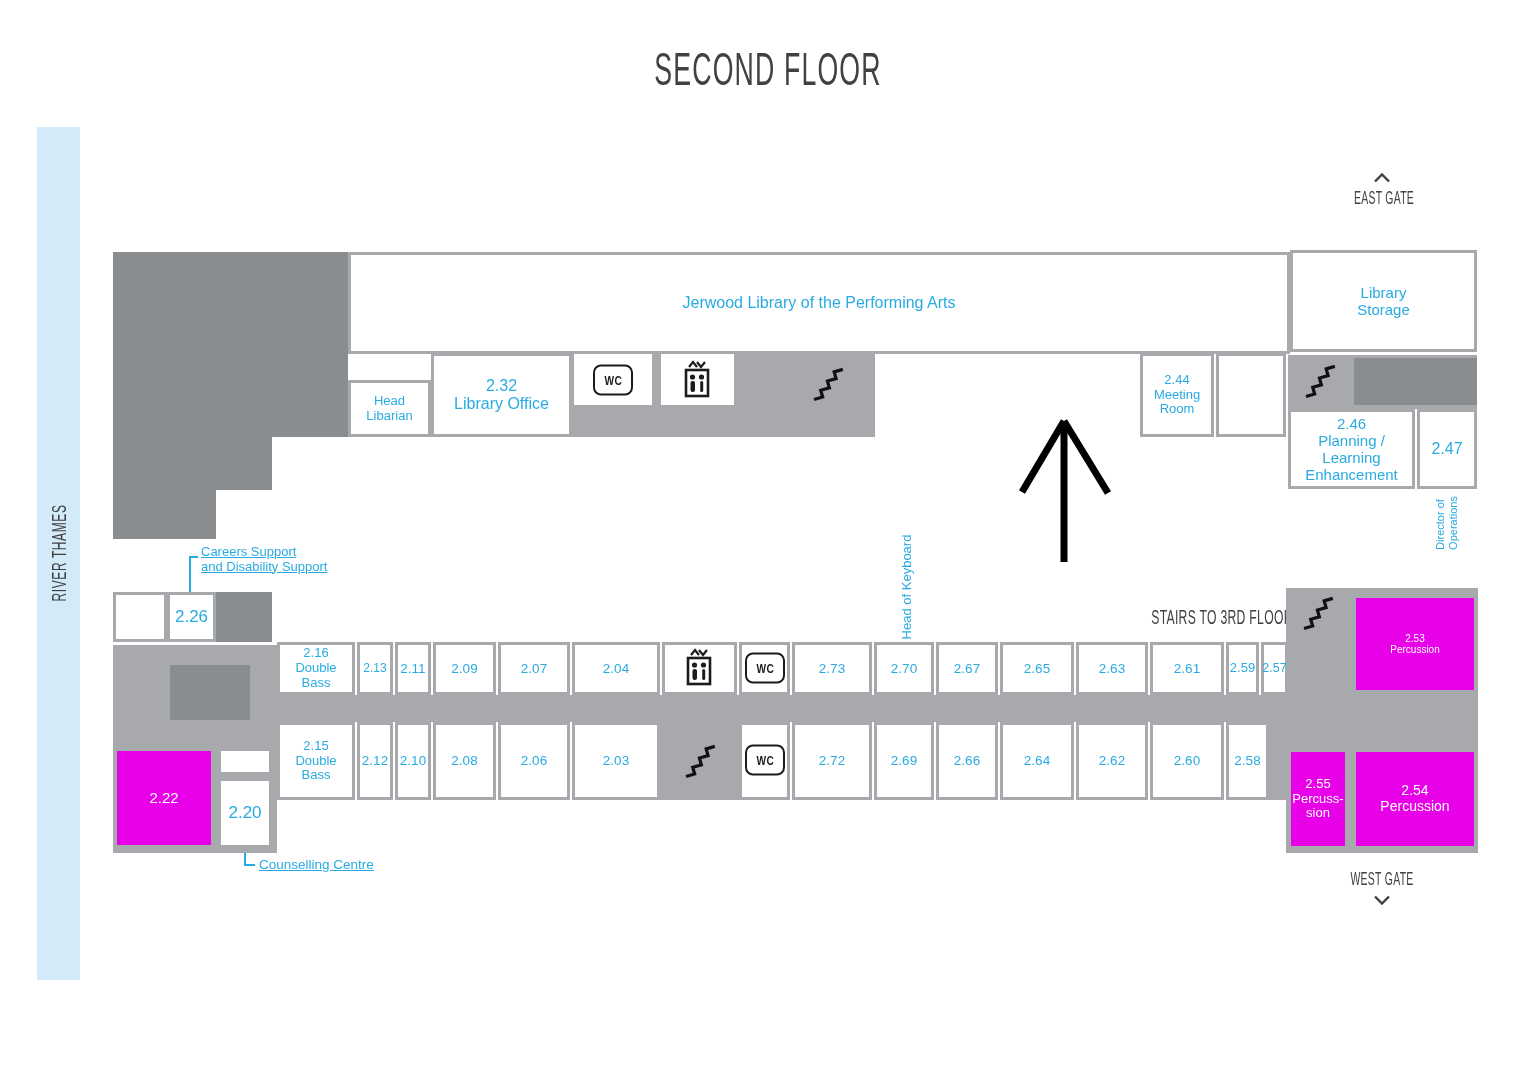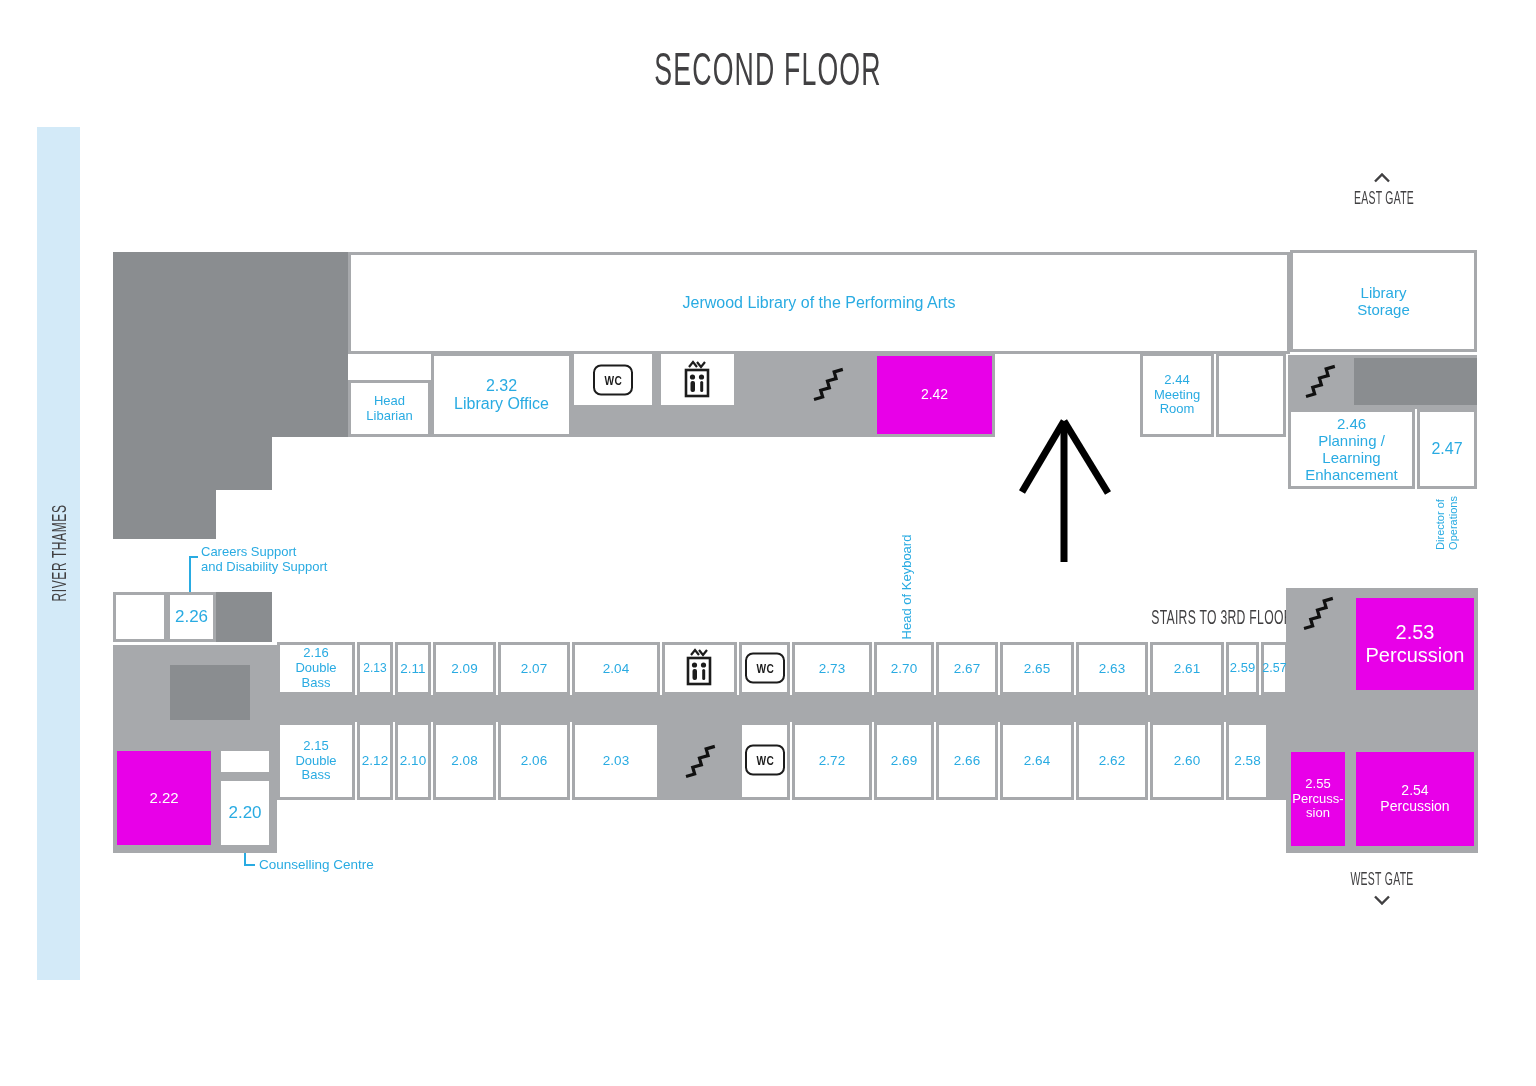--- a/index.html
+++ b/index.html
@@ -16,21 +16,21 @@
          display:flex;align-items:center;justify-content:center;background:transparent;}
   .wctext{font-size:13px;font-weight:700;color:#1c1c1c;transform:scaleX(0.78);letter-spacing:.5px;}
   .cwrap{position:absolute;width:0;height:0;white-space:nowrap;}
   .cond{display:inline-block;color:var(--ink);transform:translate(-50%,-50%) scaleX(0.58);
         white-space:nowrap;font-weight:400;}
   .cond.rot{transform:translate(-50%,-50%) rotate(-90deg) scaleX(0.6);}
   .title-text{font-size:46px;letter-spacing:2px;}
   .gate-text{font-size:18px;letter-spacing:.5px;}
   .stairs3-text{font-size:21px;letter-spacing:.5px;}
   .river-text{font-size:20px;letter-spacing:1px;}
-  .cyan-note{position:absolute;color:var(--cyan);}
+  .cyan-note{position:absolute;color:var(--cyan);text-decoration:underline;}
   .rot-note{display:inline-block;transform:translate(-50%,-50%) rotate(-90deg);white-space:nowrap;}
   .river-bar{position:absolute;background:var(--river);}
   svg{display:block;}
 </style>
 </head>
 <body>
 
 <div id="plan">
 
   <div class="cwrap" style="left:768px;top:69px">
@@ -108,23 +108,20 @@
       <div style="font-size: 15px;">Library<br>Storage</div>
     </div>
     <div class="room" style="left: 348px; top: 380px; width: 83px; height: 57px;">
       <div style="font-size: 13px;">Head<br>Libarian</div>
     </div>
     <div class="room" style="left: 431px; top: 353px; width: 141px; height: 84px;">
       <div style="font-size: 16px;">2.32<br>Library Office</div>
     </div>
     <div class="room" style="left: 571px; top: 351px; width: 84px; height: 57px;"></div>
     <div class="room" style="left: 658px; top: 351px; width: 79px; height: 57px;"></div>
-    <div class="room magenta" style="left: 874px; top: 353px; width: 121px; height: 84px;">
-      <div style="font-size: 14px;">2.42</div>
-    </div>
     <div class="room" style="left: 1140px; top: 353px; width: 74px; height: 84px;">
       <div style="font-size: 13px;">2.44<br>Meeting<br>Room</div>
     </div>
     <div class="room" style="left: 1216px; top: 353px; width: 70px; height: 84px;"></div>
     <div class="room" style="left: 1288px; top: 409px; width: 127px; height: 80px;">
       <div style="font-size: 15px;">2.46<br>Planning /<br>Learning<br>Enhancement</div>
     </div>
     <div class="room" style="left: 1417px; top: 409px; width: 60px; height: 80px;">
       <div style="font-size: 16px;">2.47</div>
     </div>
@@ -217,21 +214,21 @@
       <div style="font-size: 13.5px;">2.58</div>
     </div>
     <div class="room magenta" style="left: 114px; top: 748px; width: 100px; height: 100px;">
       <div style="font-size: 15px;">2.22</div>
     </div>
     <div class="room" style="left: 218px; top: 748px; width: 54px; height: 27px;"></div>
     <div class="room" style="left: 218px; top: 778px; width: 54px; height: 70px; justify-content: center;">
       <div style="font-size: 17px;">2.20</div>
     </div>
     <div class="room magenta" style="left: 1353px; top: 595px; width: 124px; height: 98px;">
-      <div style="font-size: 20px;">2.53<br>Percussion</div>
+      <div style="font-size: 10px;">2.53<br>Percussion</div>
     </div>
     <div class="room magenta" style="left: 1288px; top: 749px; width: 60px; height: 100px;">
       <div style="font-size: 13px; text-align: center;">2.55<br>Percuss-<br>sion</div>
     </div>
     <div class="room magenta" style="left: 1353px; top: 749px; width: 124px; height: 100px;">
       <div style="font-size: 14px;">2.54<br>Percussion</div>
     </div>
     <div class="icon" style="left: 613px; top: 380px;">
       <div class="wcbox">
         <span class="wctext">WC</span>

